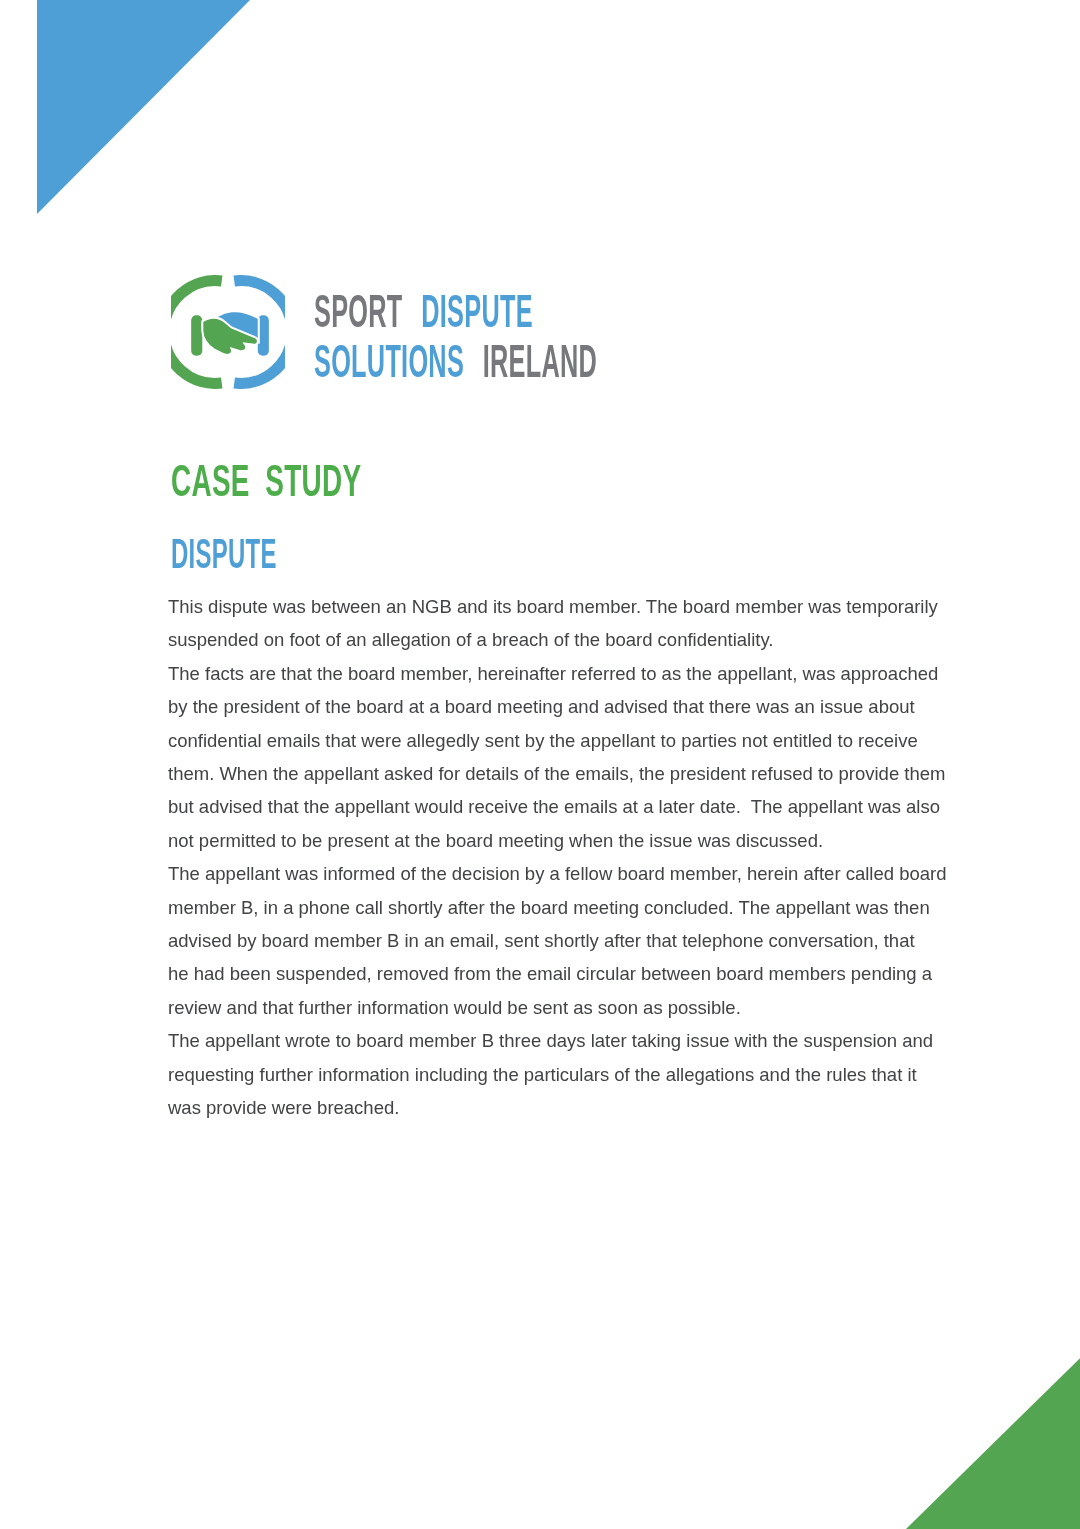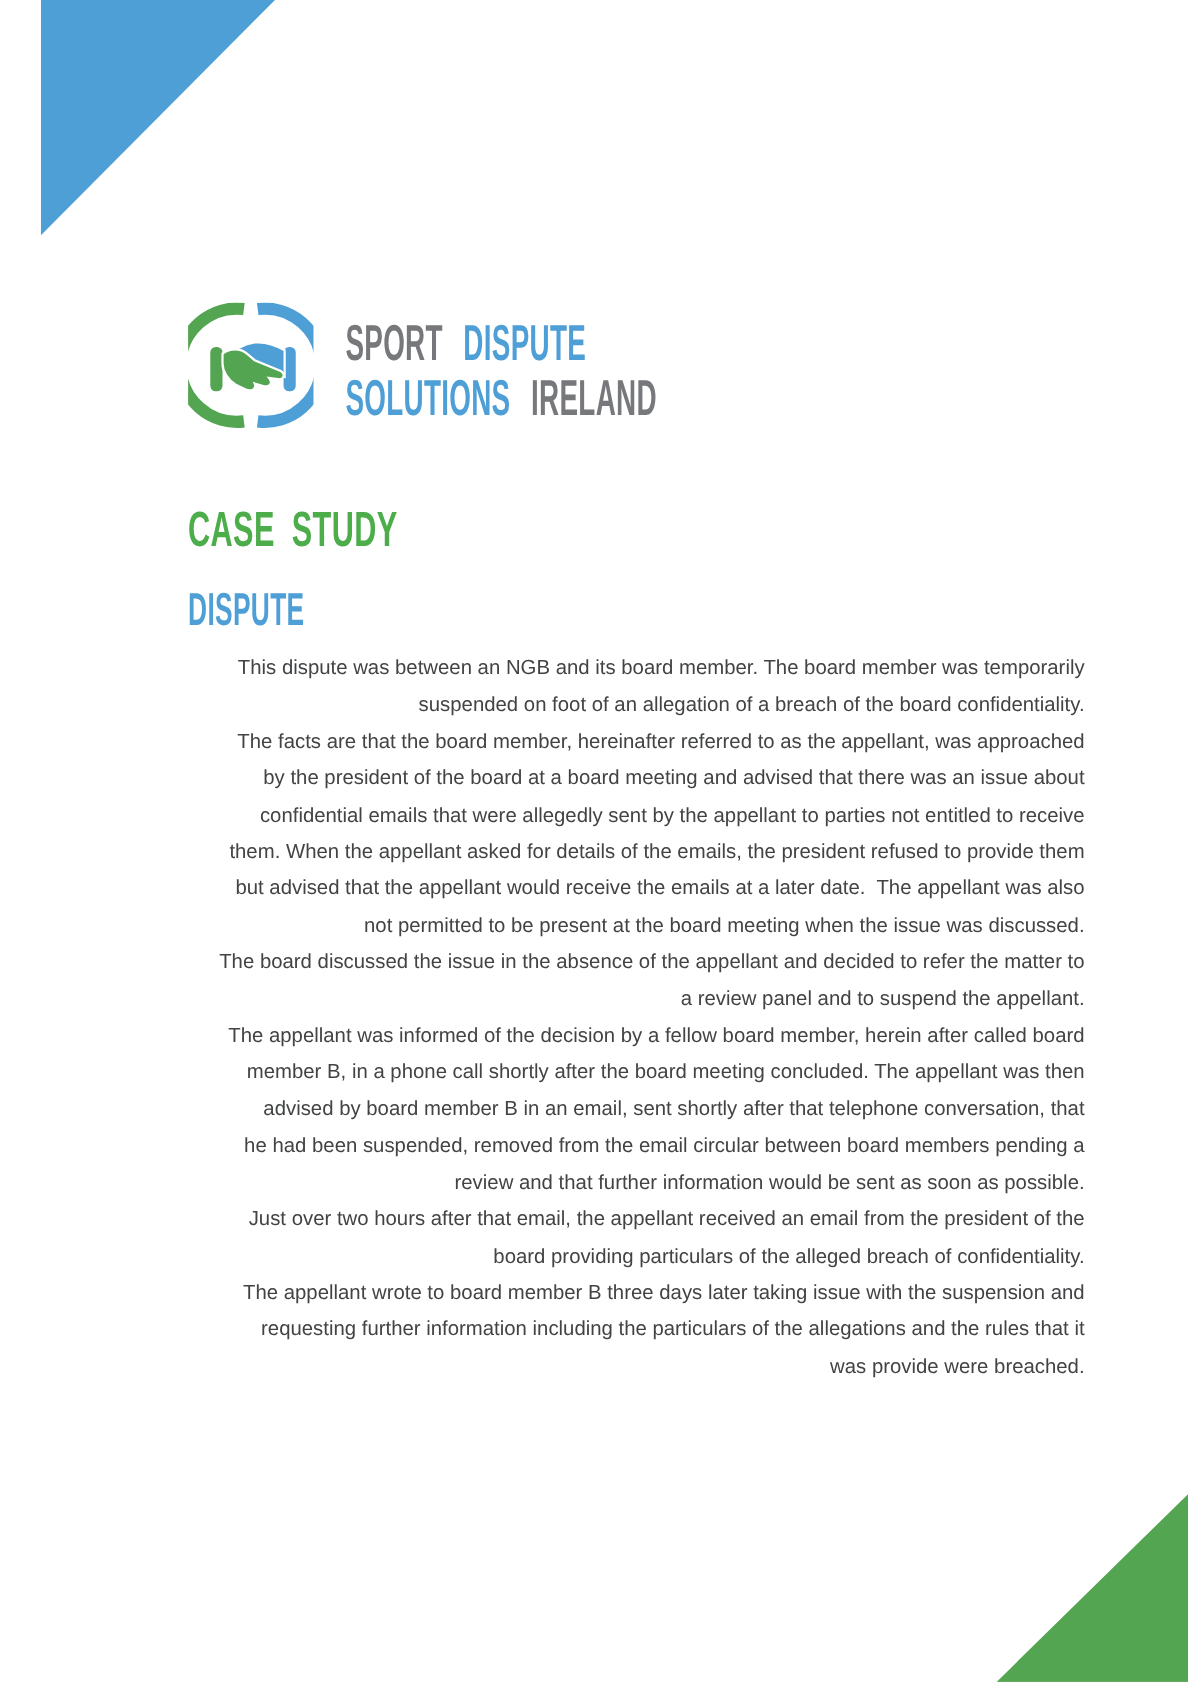--- a/index.html
+++ b/index.html
@@ -37,21 +37,21 @@
     position:absolute;left:134px;top:533px;margin:0;
     font-size:42px;line-height:42px;font-weight:bold;color:#4F9FD7;
     white-space:nowrap;letter-spacing:0.5px;
     transform:scaleX(0.57);transform-origin:0 50%;
   }
   
   .body-text{
     position:absolute;left:131px;top:590px;width:818px;
     font-size:18.5px;line-height:33.4px;color:#424345;
   }
-  .body-text p{margin:0;white-space:pre;text-align:right;}
+  .body-text p{margin:0;white-space:pre;}
 </style>
 </head>
 <body>
 
 <div class="page">
 
   <div class="tri tri-tl"></div>
   <div class="tri tri-br"></div>
 
   <svg class="logo" viewBox="0 0 113 113" aria-hidden="true">
@@ -79,27 +79,23 @@
 
   <div class="body-text">
     <p>This dispute was between an NGB and its board member. The board member was temporarily
 suspended on foot of an allegation of a breach of the board confidentiality.</p>
     <p>The facts are that the board member, hereinafter referred to as the appellant, was approached
 by the president of the board at a board meeting and advised that there was an issue about
 confidential emails that were allegedly sent by the appellant to parties not entitled to receive
 them. When the appellant asked for details of the emails, the president refused to provide them
 but advised that the appellant would receive the emails at a later date.  The appellant was also
 not permitted to be present at the board meeting when the issue was discussed.</p>
-    <p>The board discussed the issue in the absence of the appellant and decided to refer the matter to
-a review panel and to suspend the appellant.</p>
     <p>The appellant was informed of the decision by a fellow board member, herein after called board
 member B, in a phone call shortly after the board meeting concluded. The appellant was then
 advised by board member B in an email, sent shortly after that telephone conversation, that
 he had been suspended, removed from the email circular between board members pending a
 review and that further information would be sent as soon as possible.</p>
-    <p>Just over two hours after that email, the appellant received an email from the president of the
-board providing particulars of the alleged breach of confidentiality.</p>
     <p>The appellant wrote to board member B three days later taking issue with the suspension and
 requesting further information including the particulars of the allegations and the rules that it
 was provide were breached.</p>
   </div>
 
 </div>
 
 </body></html>

